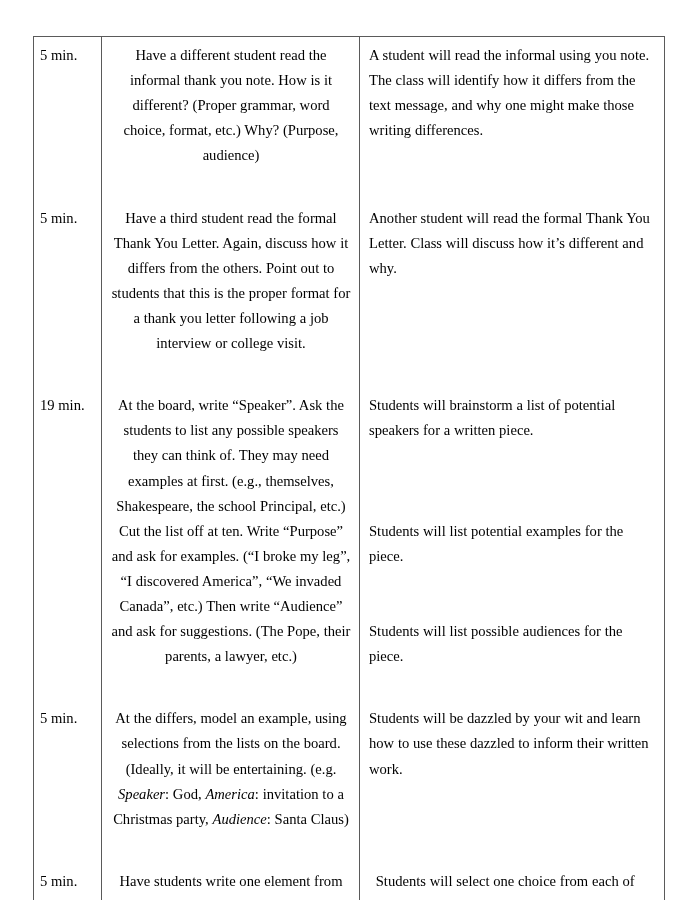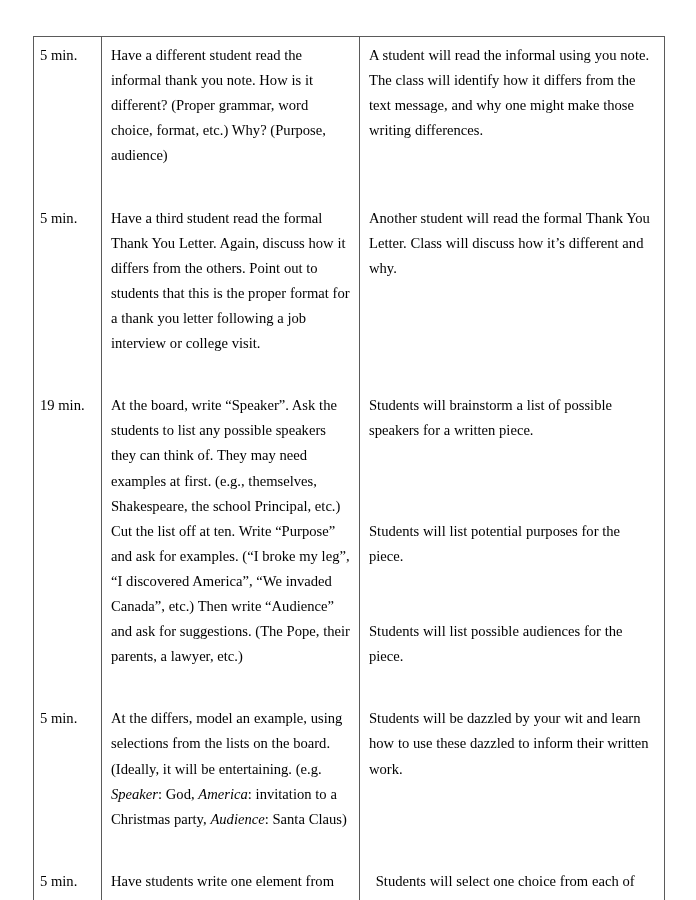--- a/index.html
+++ b/index.html
@@ -49,20 +49,21 @@
     border-right: 1px solid #5a5a5a !important;
   }
   .col-student {
     width: 304px;
   }
   .cellpad-time {
     padding: 6px 4px 6px 6px;
   }
   .cellpad-teacher {
     padding: 6px 8px 6px 9px;
+    text-align: center;
   }
   .cellpad-student {
     padding: 6px 8px 6px 9px;
   }
   .line {
     font-size: 14.6px;
     line-height: 25.1px;
     white-space: pre-wrap;
     word-spacing: 0.1px;
   }
@@ -160,23 +161,23 @@
             <div class="time-label">19 min.</div>
           </div>
         </td>
         <td class="col-teacher">
           <div class="cellpad-teacher">
             <div class="line">At the board, write “Speaker”. Ask the students to list any possible speakers they can think of. They may need examples at first. (e.g., themselves, Shakespeare, the school Principal, etc.) Cut the list off at ten. Write “Purpose” and ask for examples. (“I broke my leg”, “I discovered America”, “We invaded Canada”, etc.) Then write “Audience” and ask for suggestions. (The Pope, their parents, a lawyer, etc.)</div>
           </div>
         </td>
         <td class="col-student">
           <div class="cellpad-student">
-            <div class="line">Students will brainstorm a list of possible speakers for a written piece.</div>
+            <div class="line">Students will brainstorm a list of potential speakers for a written piece.</div>
             <div class="gap-3"></div>
-            <div class="line">Students will list potential purposes for the piece.</div>
+            <div class="line">Students will list potential examples for the piece.</div>
             <div class="gap-2"></div>
             <div class="line">Students will list possible audiences for the piece.</div>
           </div>
         </td>
       </tr>
 
       <tr>
         <td class="col-time">
             <div class="blockgap"></div>
           </td>

